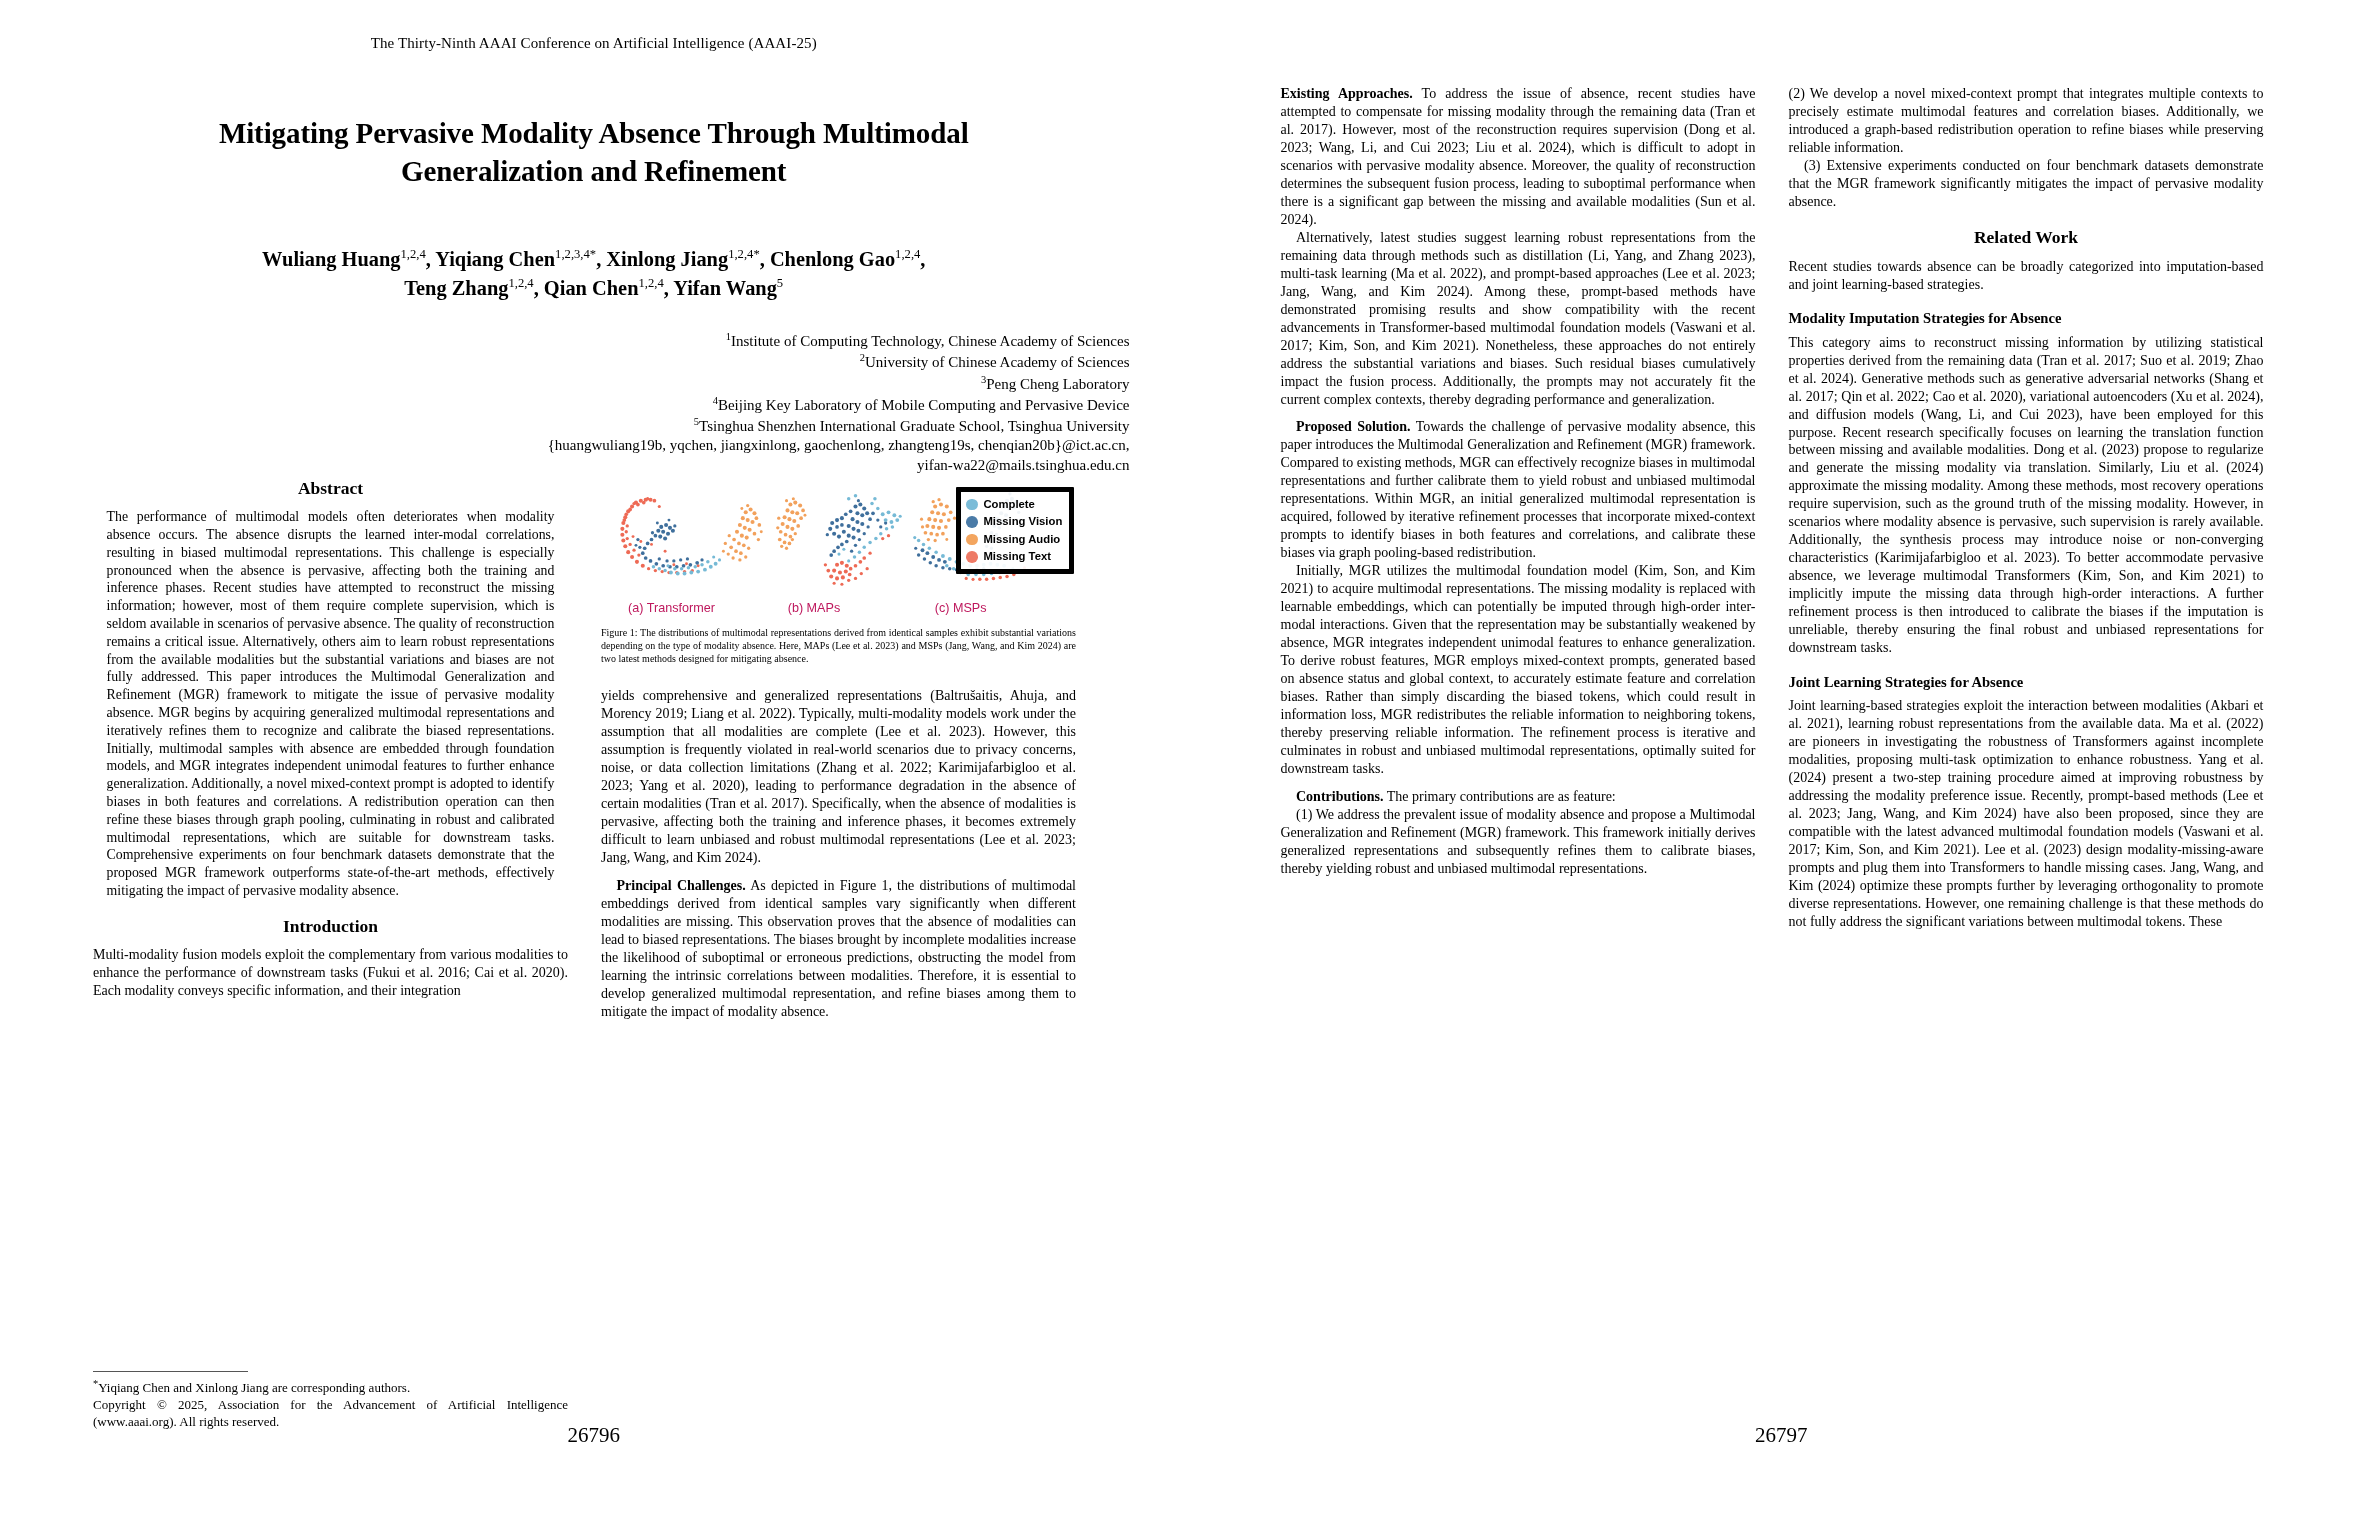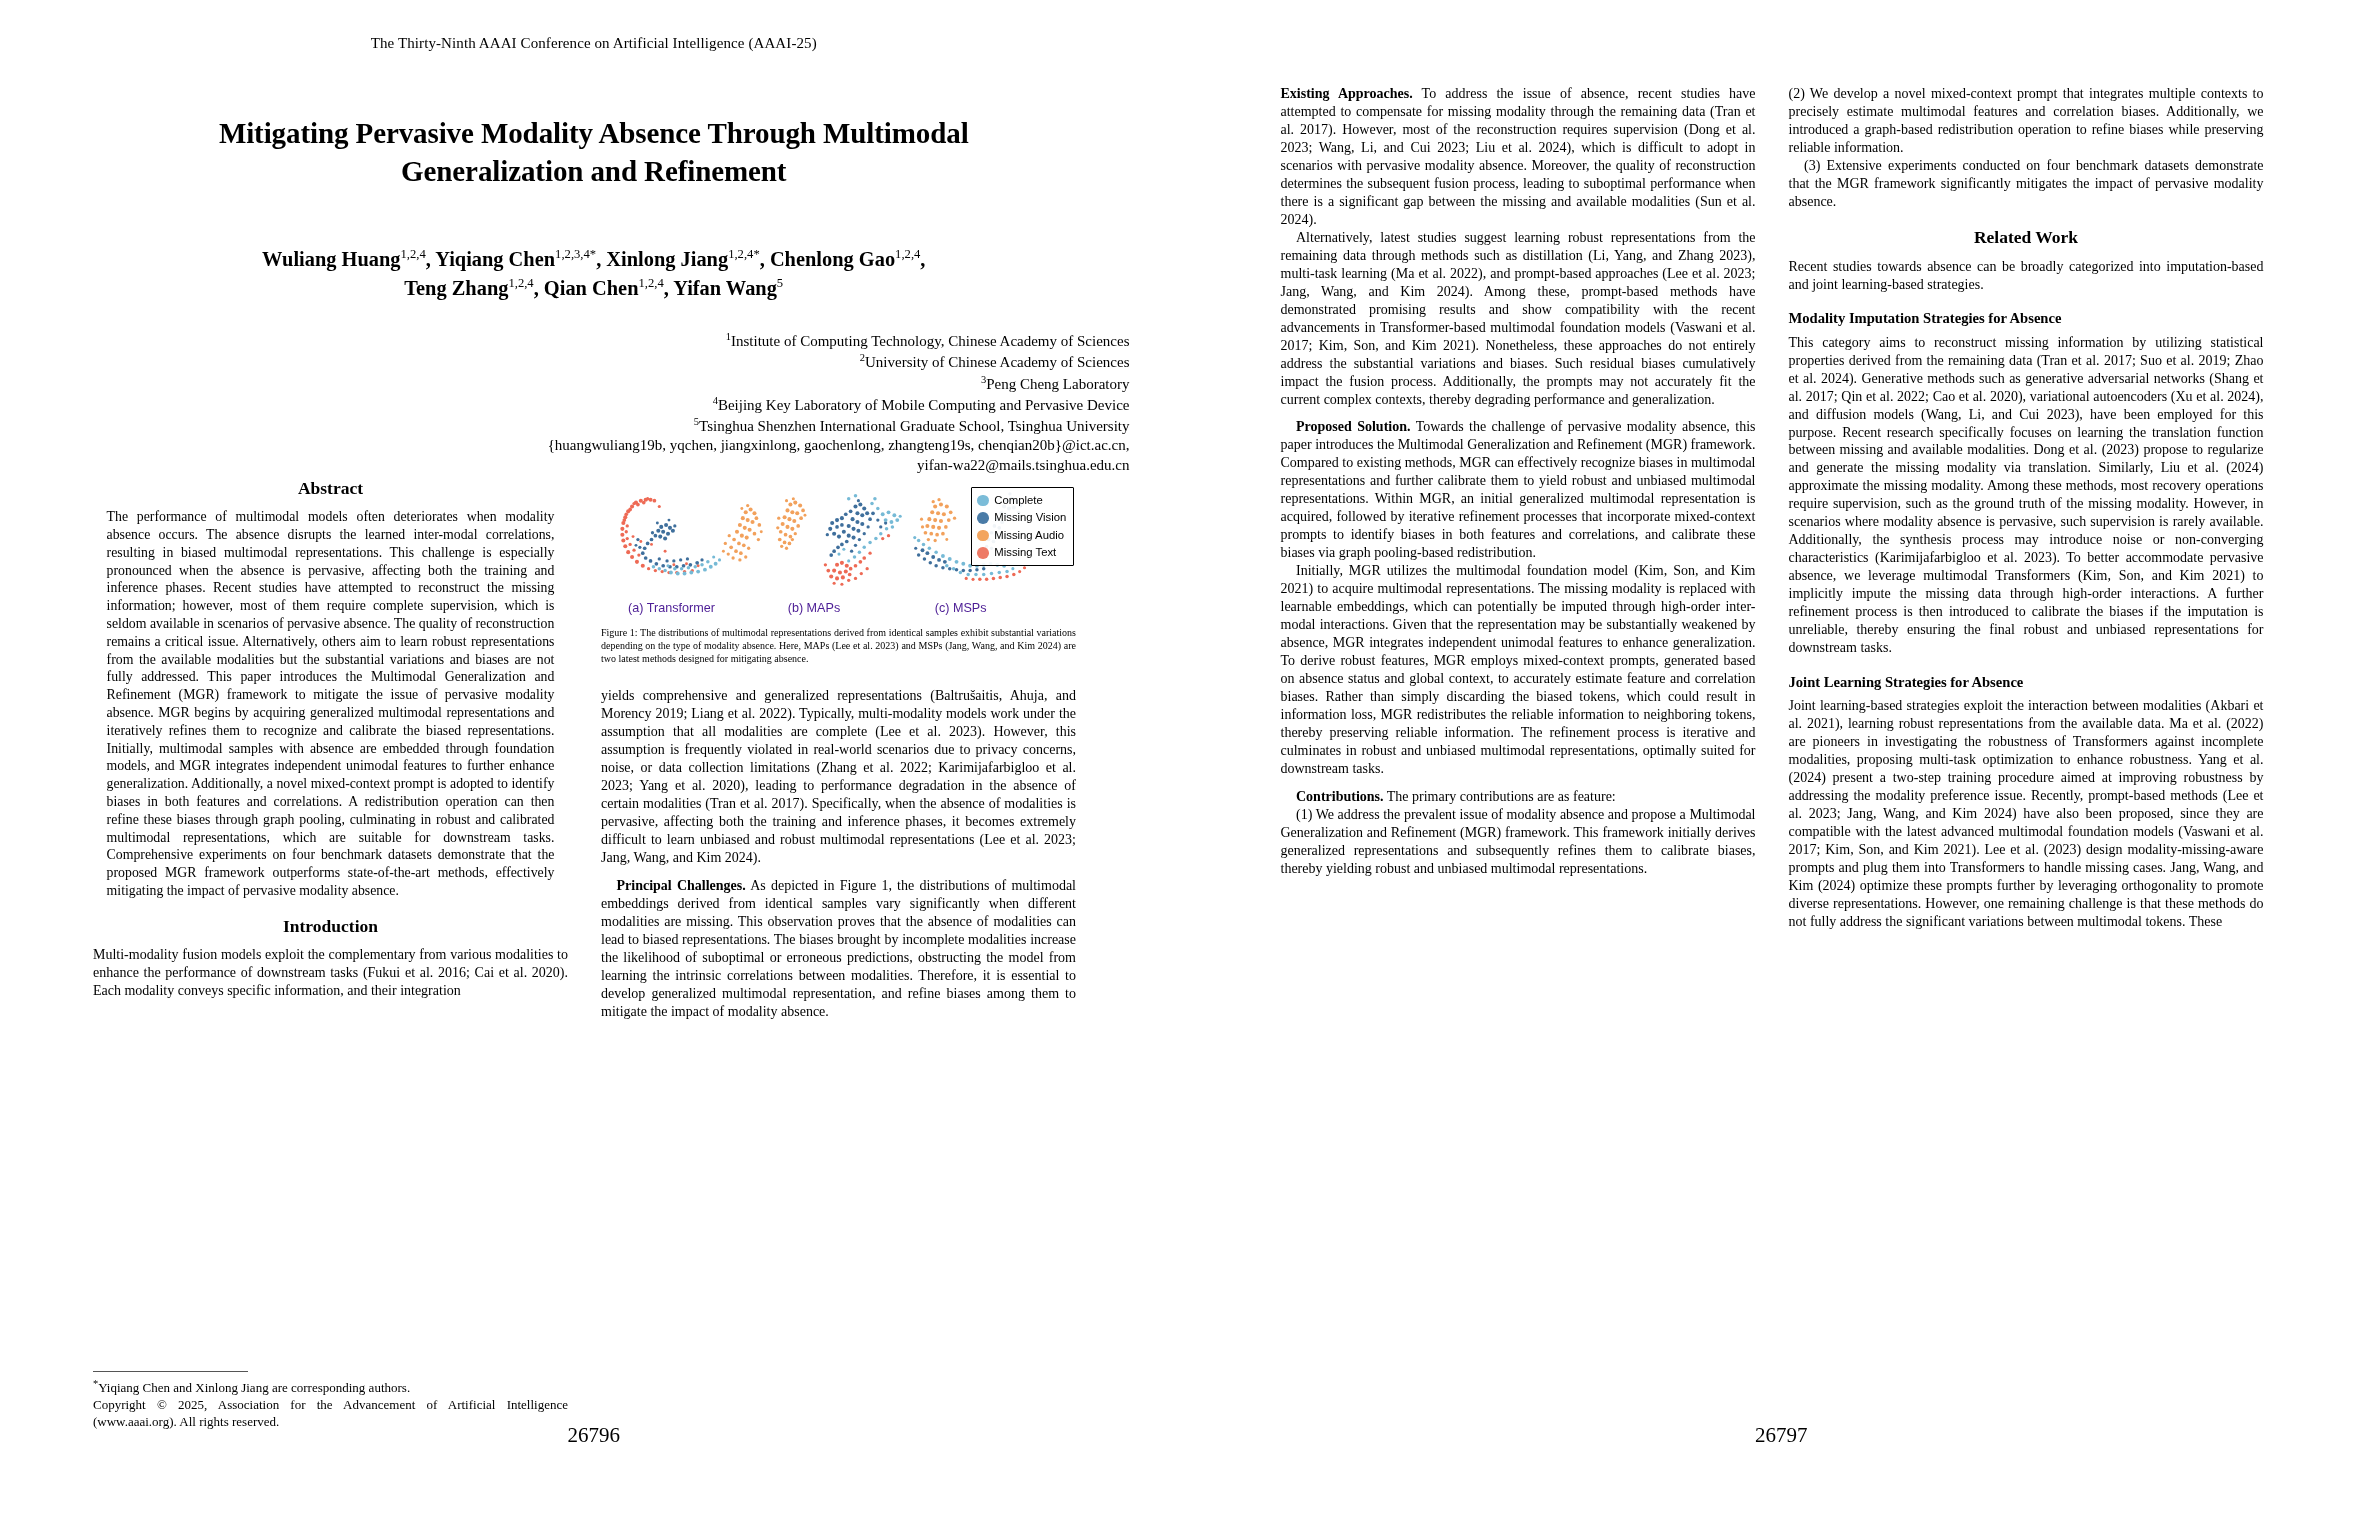--- a/index.html
+++ b/index.html
@@ -133,47 +133,48 @@
     position: relative;
     width: 475px;
     height: 115px;
     margin: 5.8px 0 1.9px 0;
   }
   .fig-canvas svg { display: block; }
   .fig-sublabels {
     display: flex;
     font-size: 12.6px;
     font-family: "Liberation Sans", "DejaVu Sans", sans-serif;
-    color: #4c1d95;
+    color: #be185d;
     margin: 1.9px 0 0 0;
     padding-left: 5.8px;
   }
   .fig-sublabels span { display: inline-block; }
   .sub-a { width: 155px; text-align: left; padding-left: 21.3px;}
   .sub-b { width: 146px; text-align: left; padding-left: 9.7px;}
   .sub-c { width: 146px; text-align: left; padding-left: 5.8px;}
 
   .fig-caption {
     font-size: 10px;
     line-height: 1.29;
     text-align: justify;
     margin-top: 11.6px;
   }
 
   .legend-box {
     position: absolute;
     right: 1.9px;
     top: 3.9px;
-    border: 1px solid #000000;
+    border: 5px solid #000000;
     background: rgba(255,255,255,0.92);
     padding: 3.9px 6.8px 3.9px 4.9px;
     font-family: "Liberation Sans", "DejaVu Sans", sans-serif;
     font-size: 11.3px;
     line-height: 1.0;
     border-radius: 1px;
+    font-weight: bold;
   }
   .legend-row {
     display: flex;
     align-items: center;
     height: 17.5px;
   }
   .legend-dot {
     width: 11.6px;
     height: 11.6px;
     border-radius: 50%;

